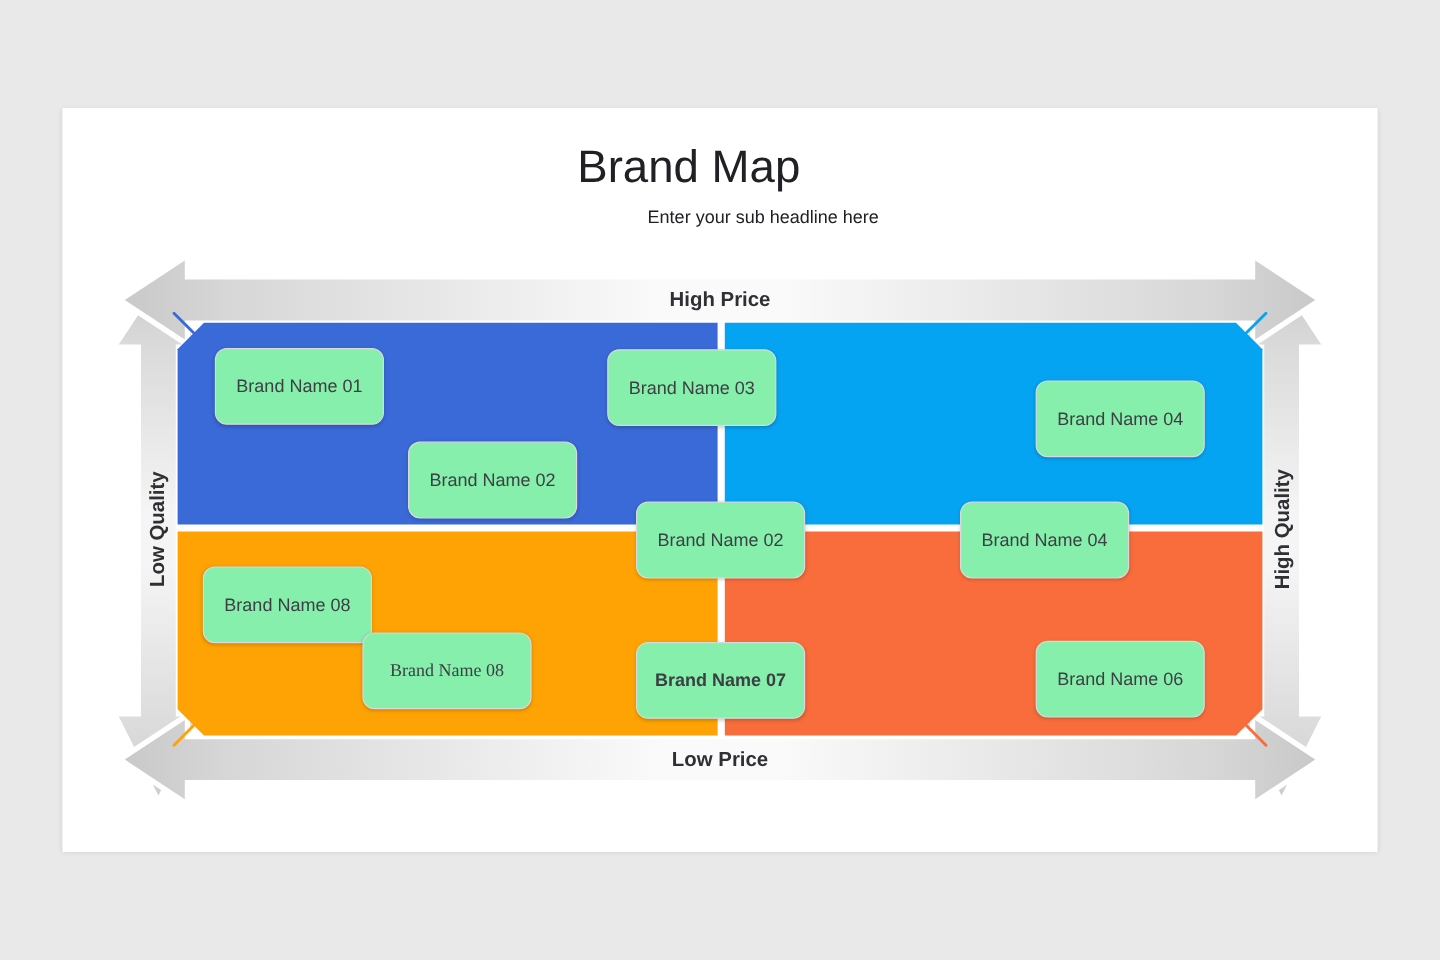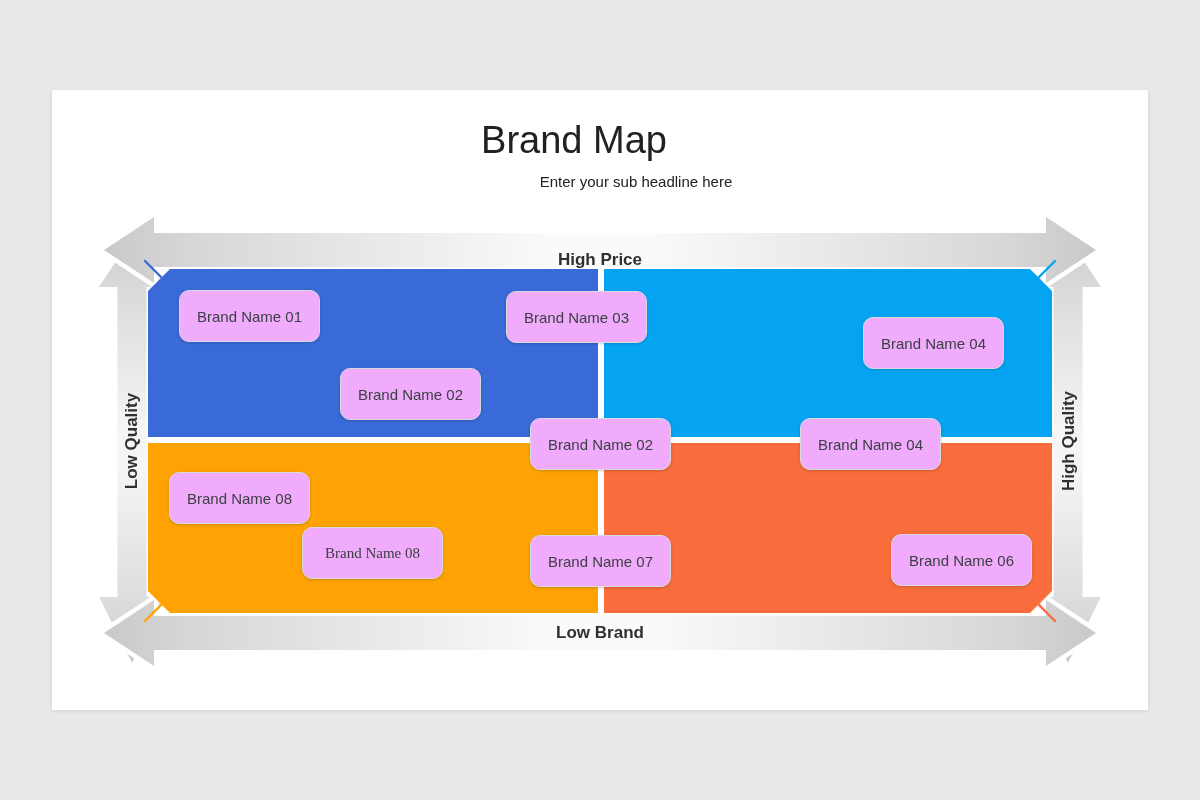--- a/index.html
+++ b/index.html
@@ -20,22 +20,22 @@
     position:absolute;left:0;top:171px;width:1200px;text-align:center;
     font-size:15px;line-height:22px;font-weight:400;color:#202124;padding-left:36px;
   }
   .axis-label{
     position:absolute;font-size:17px;font-weight:700;color:#2f3033;
     white-space:nowrap;transform:translate(-50%,-50%);
   }
   .axis-label.vertical{transform:translate(-50%,-50%) rotate(-90deg);}
   svg.diagram{position:absolute;left:0;top:0;}
   .brand-card{
-    position:absolute;width:141px;height:52px;
-    background:#f0abfc;border:1px solid #d8dade;border-radius:10px;
+    position:absolute;width:141px;height:64px;
+    background:#86efac;border:1px solid #d8dade;border-radius:10px;
     box-shadow:0 1px 3px rgba(0,0,0,0.18);
     display:flex;align-items:center;justify-content:center;
     font-size:15px;color:#3c4043;white-space:nowrap;
     box-sizing:border-box;
   }
 </style>
 </head>
 <body>
 
 <div class="slide"></div>
@@ -73,27 +73,27 @@
   <polygon points="604,269 1030,269 1052,291 1052,437 604,437" fill="#05A4F2"></polygon>
   <polygon points="148,443 598,443 598,613 170,613 148,591" fill="#FEA303"></polygon>
   <polygon points="604,443 1052,443 1052,591 1030,613 604,613" fill="#F86D3B"></polygon>
 
   <line x1="145" y1="261" x2="163" y2="279" stroke-width="2.4" stroke-linecap="round" stroke="#3A6AD7"></line>
   <line x1="1055" y1="261" x2="1037" y2="279" stroke-width="2.4" stroke-linecap="round" stroke="#05A4F2"></line>
   <line x1="145" y1="621" x2="163" y2="603" stroke-width="2.4" stroke-linecap="round" stroke="#FEA303"></line>
   <line x1="1055" y1="621" x2="1037" y2="603" stroke-width="2.4" stroke-linecap="round" stroke="#F86D3B"></line>
 </svg>
 
-<div class="axis-label" style="left:600px;top:250px;margin-top:10px;">High Price</div>
-<div class="axis-label" style="left:600px;top:633px;">Low Brand</div>
+<div class="axis-label" style="left:600px;top:250px;">High Price</div>
+<div class="axis-label" style="left:600px;top:633px;">Low Price</div>
 <div class="axis-label vertical" style="left:132px;top:441px;">Low Quality</div>
 <div class="axis-label vertical" style="left:1069px;top:441px;">High Quality</div>
 
 <div class="brand-card" style="left:179px;top:290px;">Brand Name 01</div>
 <div class="brand-card" style="left:340px;top:368px;">Brand Name 02</div>
 <div class="brand-card" style="left:506px;top:291px;">Brand Name 03</div>
 <div class="brand-card" style="left:863px;top:317px;">Brand Name 04</div>
 <div class="brand-card" style="left:530px;top:418px;">Brand Name 02</div>
 <div class="brand-card" style="left:800px;top:418px;">Brand Name 04</div>
 <div class="brand-card" style="left:169px;top:472px;">Brand Name 08</div>
 <div class="brand-card" style="left:302px;top:527px;font-family:Liberation Serif, serif;">Brand Name 08</div>
-<div class="brand-card" style="left:530px;top:535px;">Brand Name 07</div>
-<div class="brand-card" style="left:863px;top:534px;margin-left:28px;">Brand Name 06</div>
+<div class="brand-card" style="left:530px;top:535px;font-weight:bold;">Brand Name 07</div>
+<div class="brand-card" style="left:863px;top:534px;">Brand Name 06</div>
 
 </body></html>

